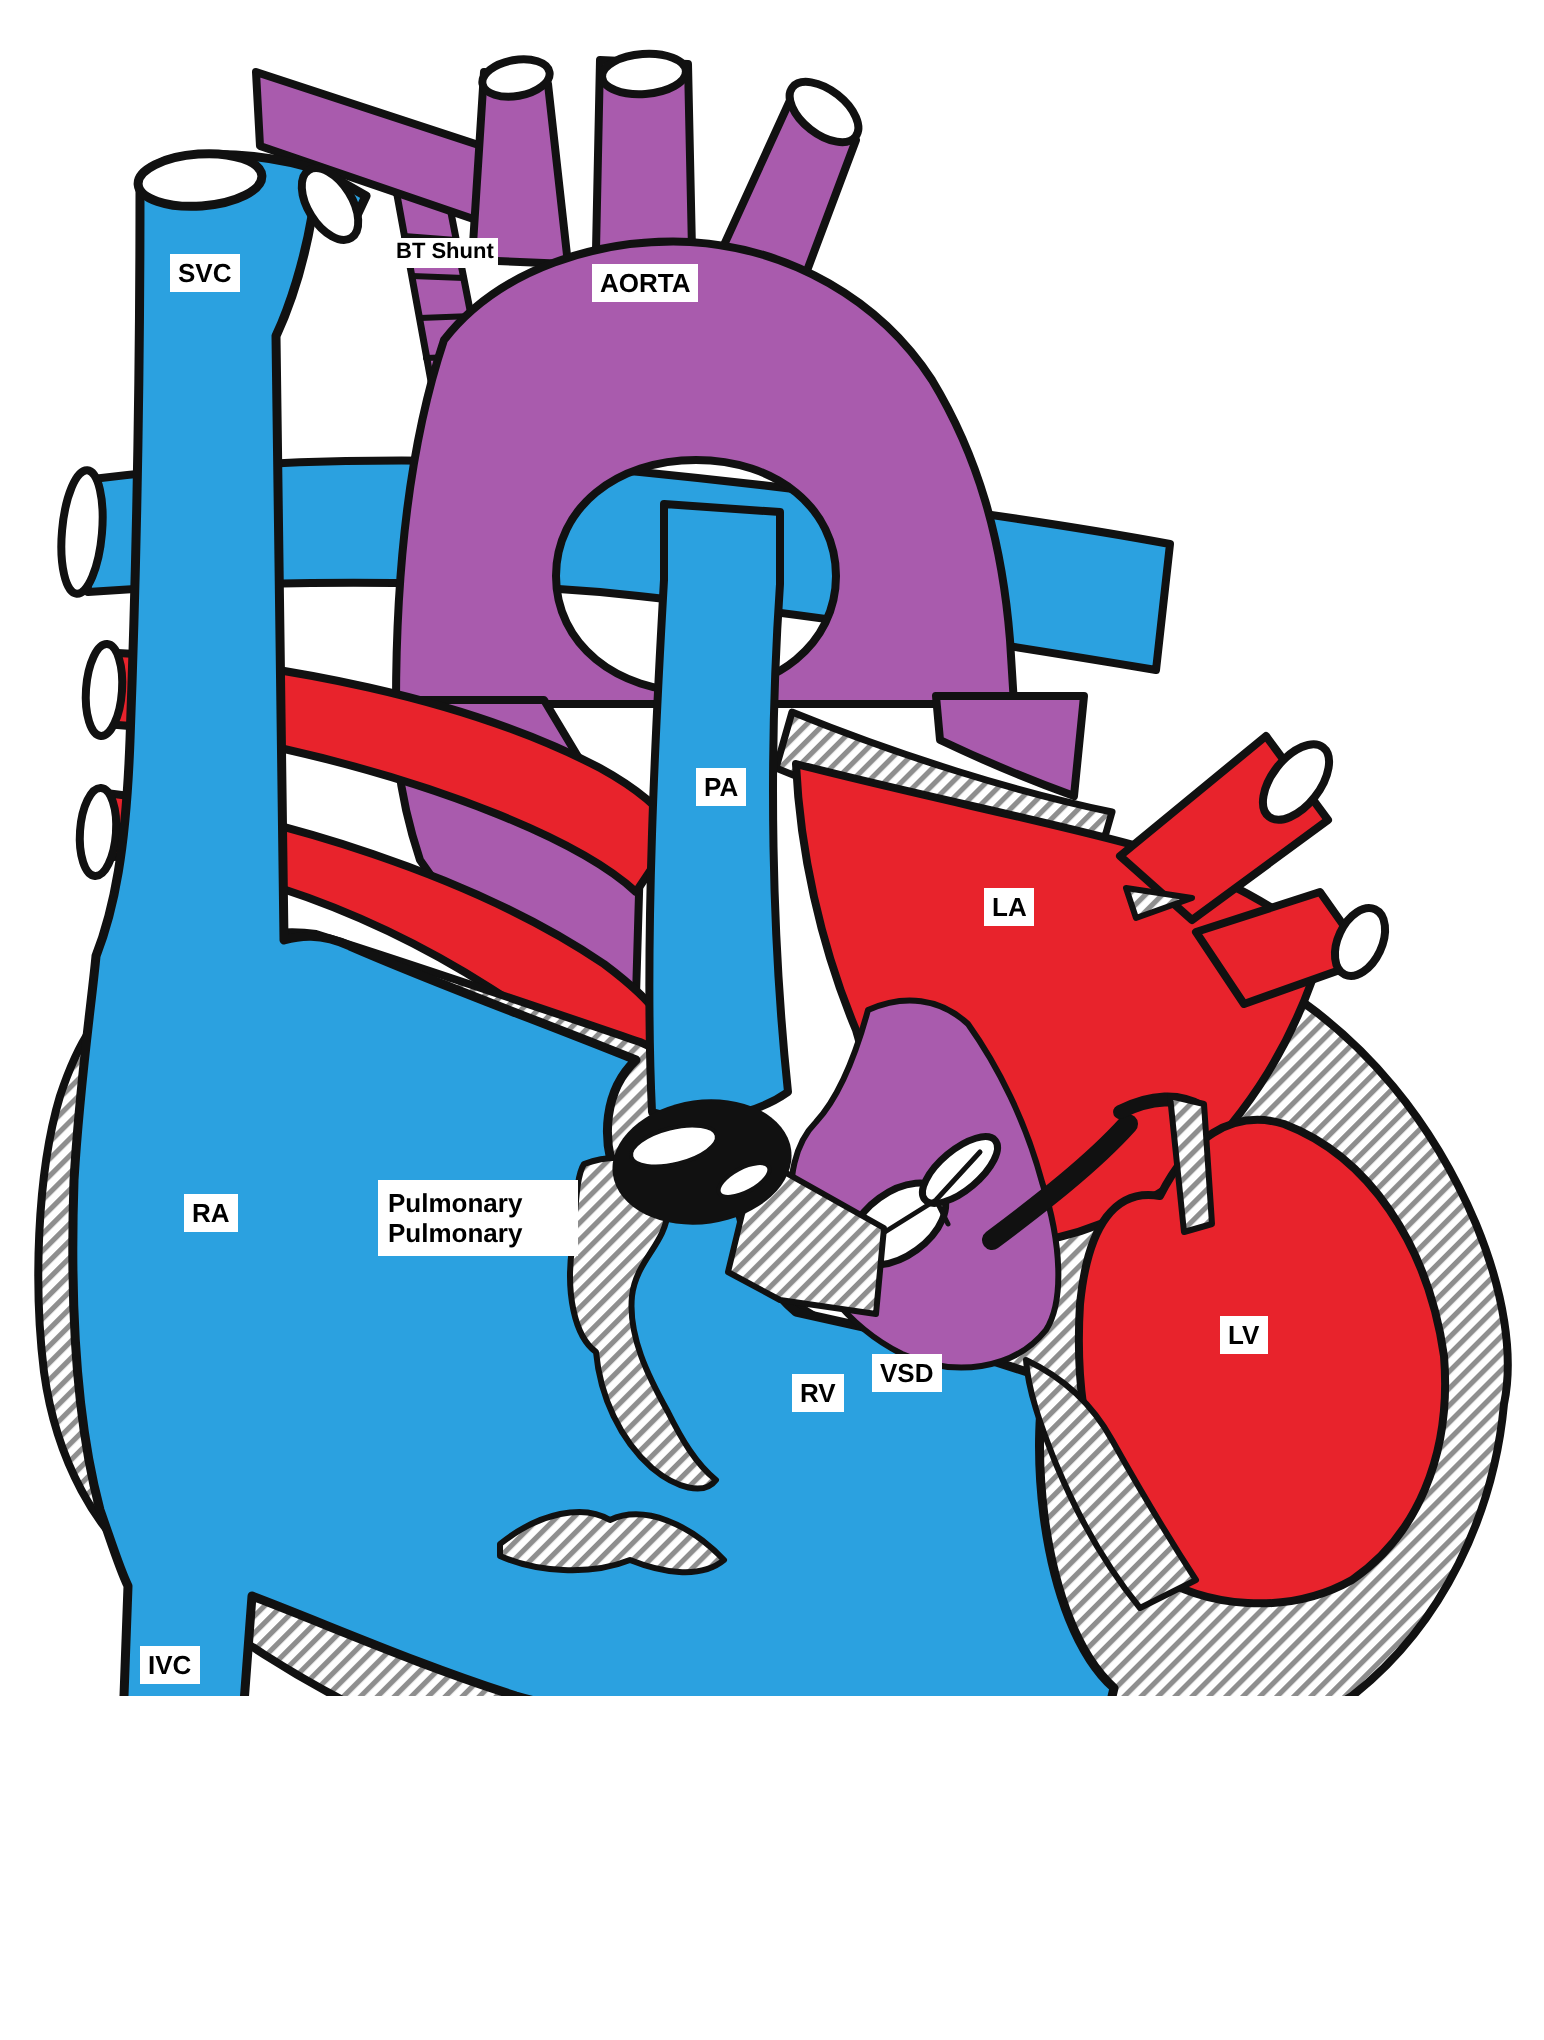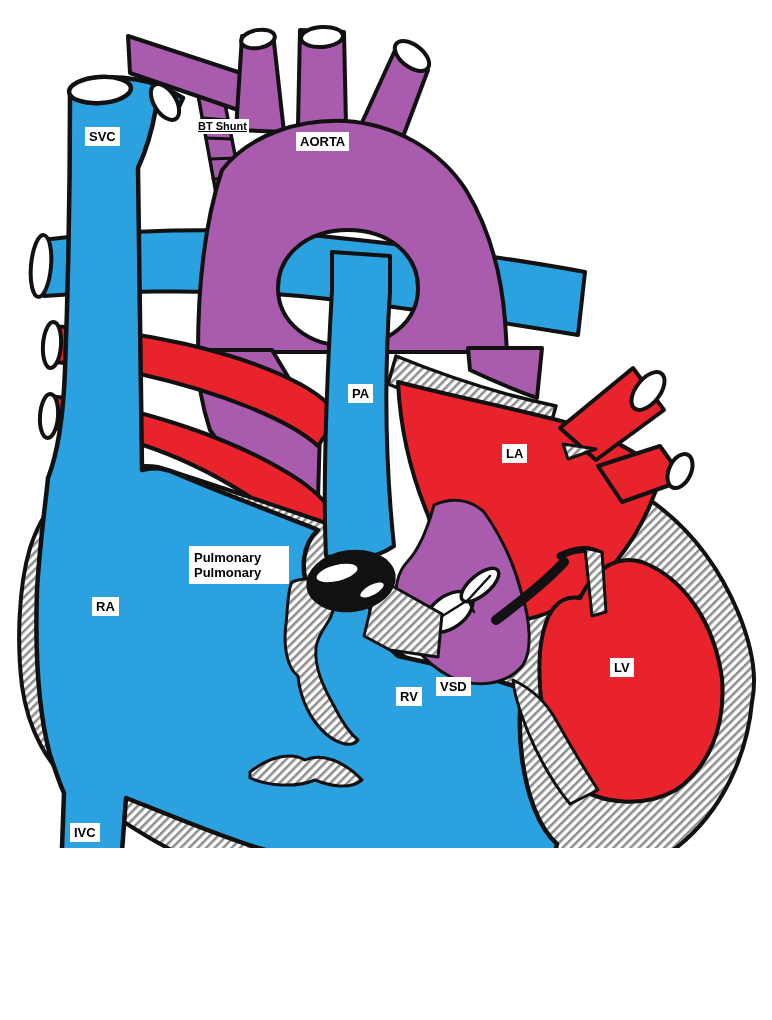--- a/index.html
+++ b/index.html
@@ -12,21 +12,21 @@
          font-family:"Liberation Sans", sans-serif;overflow:hidden;}
   #art{position:absolute;left:0;top:0;}
   .f-blue{fill:var(--c-blue);} .f-red{fill:var(--c-red);} .f-purple{fill:var(--c-purple);}
   .f-white{fill:#ffffff;} .f-hatch{fill:url(#hatch);} .f-black{fill:var(--c-outline);}
   .s-out{stroke:var(--c-outline);stroke-linejoin:round;stroke-linecap:round;}
   .nofill{fill:none;}
   .p-bg{fill:#ffffff;} .p-line{fill:var(--c-hatch);}
   .lbl{position:absolute;background:var(--c-label-bg);color:var(--c-label-text);
        font-weight:bold;font-size:13px;line-height:15px;padding:2px 4px;white-space:nowrap;}
   .lbl-sm{font-size:11px;line-height:13px;padding:1px 2px;}
-  .lbl-multi{white-space:normal;width:90px;padding:4px 5px;}
+  .lbl-multi{white-space:normal;width:90px;padding:4px 5px;margin-top:44px;}
 </style>
 </head>
 <body>
 
 <div id="stage">
 
 <svg id="art" width="772" height="1020" viewBox="0 0 772 1020">
   <defs>
     <pattern id="hatch" patternUnits="userSpaceOnUse" width="6" height="6" patternTransform="rotate(-45)">
       <rect class="p-bg" x="0" y="0" width="6" height="6"></rect>
@@ -169,24 +169,24 @@
   </g>
 
   <g>
     <ellipse class="f-black" cx="351" cy="581" rx="45" ry="31" transform="rotate(-8 351 581)"></ellipse>
     <ellipse class="f-white s-out" stroke-width="2" cx="337" cy="573" rx="22" ry="9" transform="rotate(-14 337 573)"></ellipse>
     <ellipse class="f-white s-out" stroke-width="2" cx="372" cy="590" rx="14" ry="6" transform="rotate(-28 372 590)"></ellipse>
   </g>
 </svg>
 
   <div class="lbl" style="left:85px;top:127px;">SVC</div>
-  <div class="lbl lbl-sm" style="left:196px;top:119px;text-decoration:underline;">BT Shunt</div>
+  <div class="lbl lbl-sm" style="left:196px;top:119px;">BT Shunt</div>
   <div class="lbl" style="left:296px;top:132px;">AORTA</div>
   <div class="lbl" style="left:348px;top:384px;">PA</div>
-  <div class="lbl" style="left:492px;top:444px;margin-left:10px;">LA</div>
+  <div class="lbl" style="left:492px;top:444px;">LA</div>
   <div class="lbl lbl-multi" style="left:189px;top:546px;">
     <span>Pulmonary</span><br>
     <span>Pulmonary</span>
   </div>
   <div class="lbl" style="left:92px;top:597px;">RA</div>
   <div class="lbl" style="left:436px;top:677px;">VSD</div>
   <div class="lbl" style="left:396px;top:687px;">RV</div>
   <div class="lbl" style="left:610px;top:658px;">LV</div>
   <div class="lbl" style="left:70px;top:823px;">IVC</div>
 </div>

